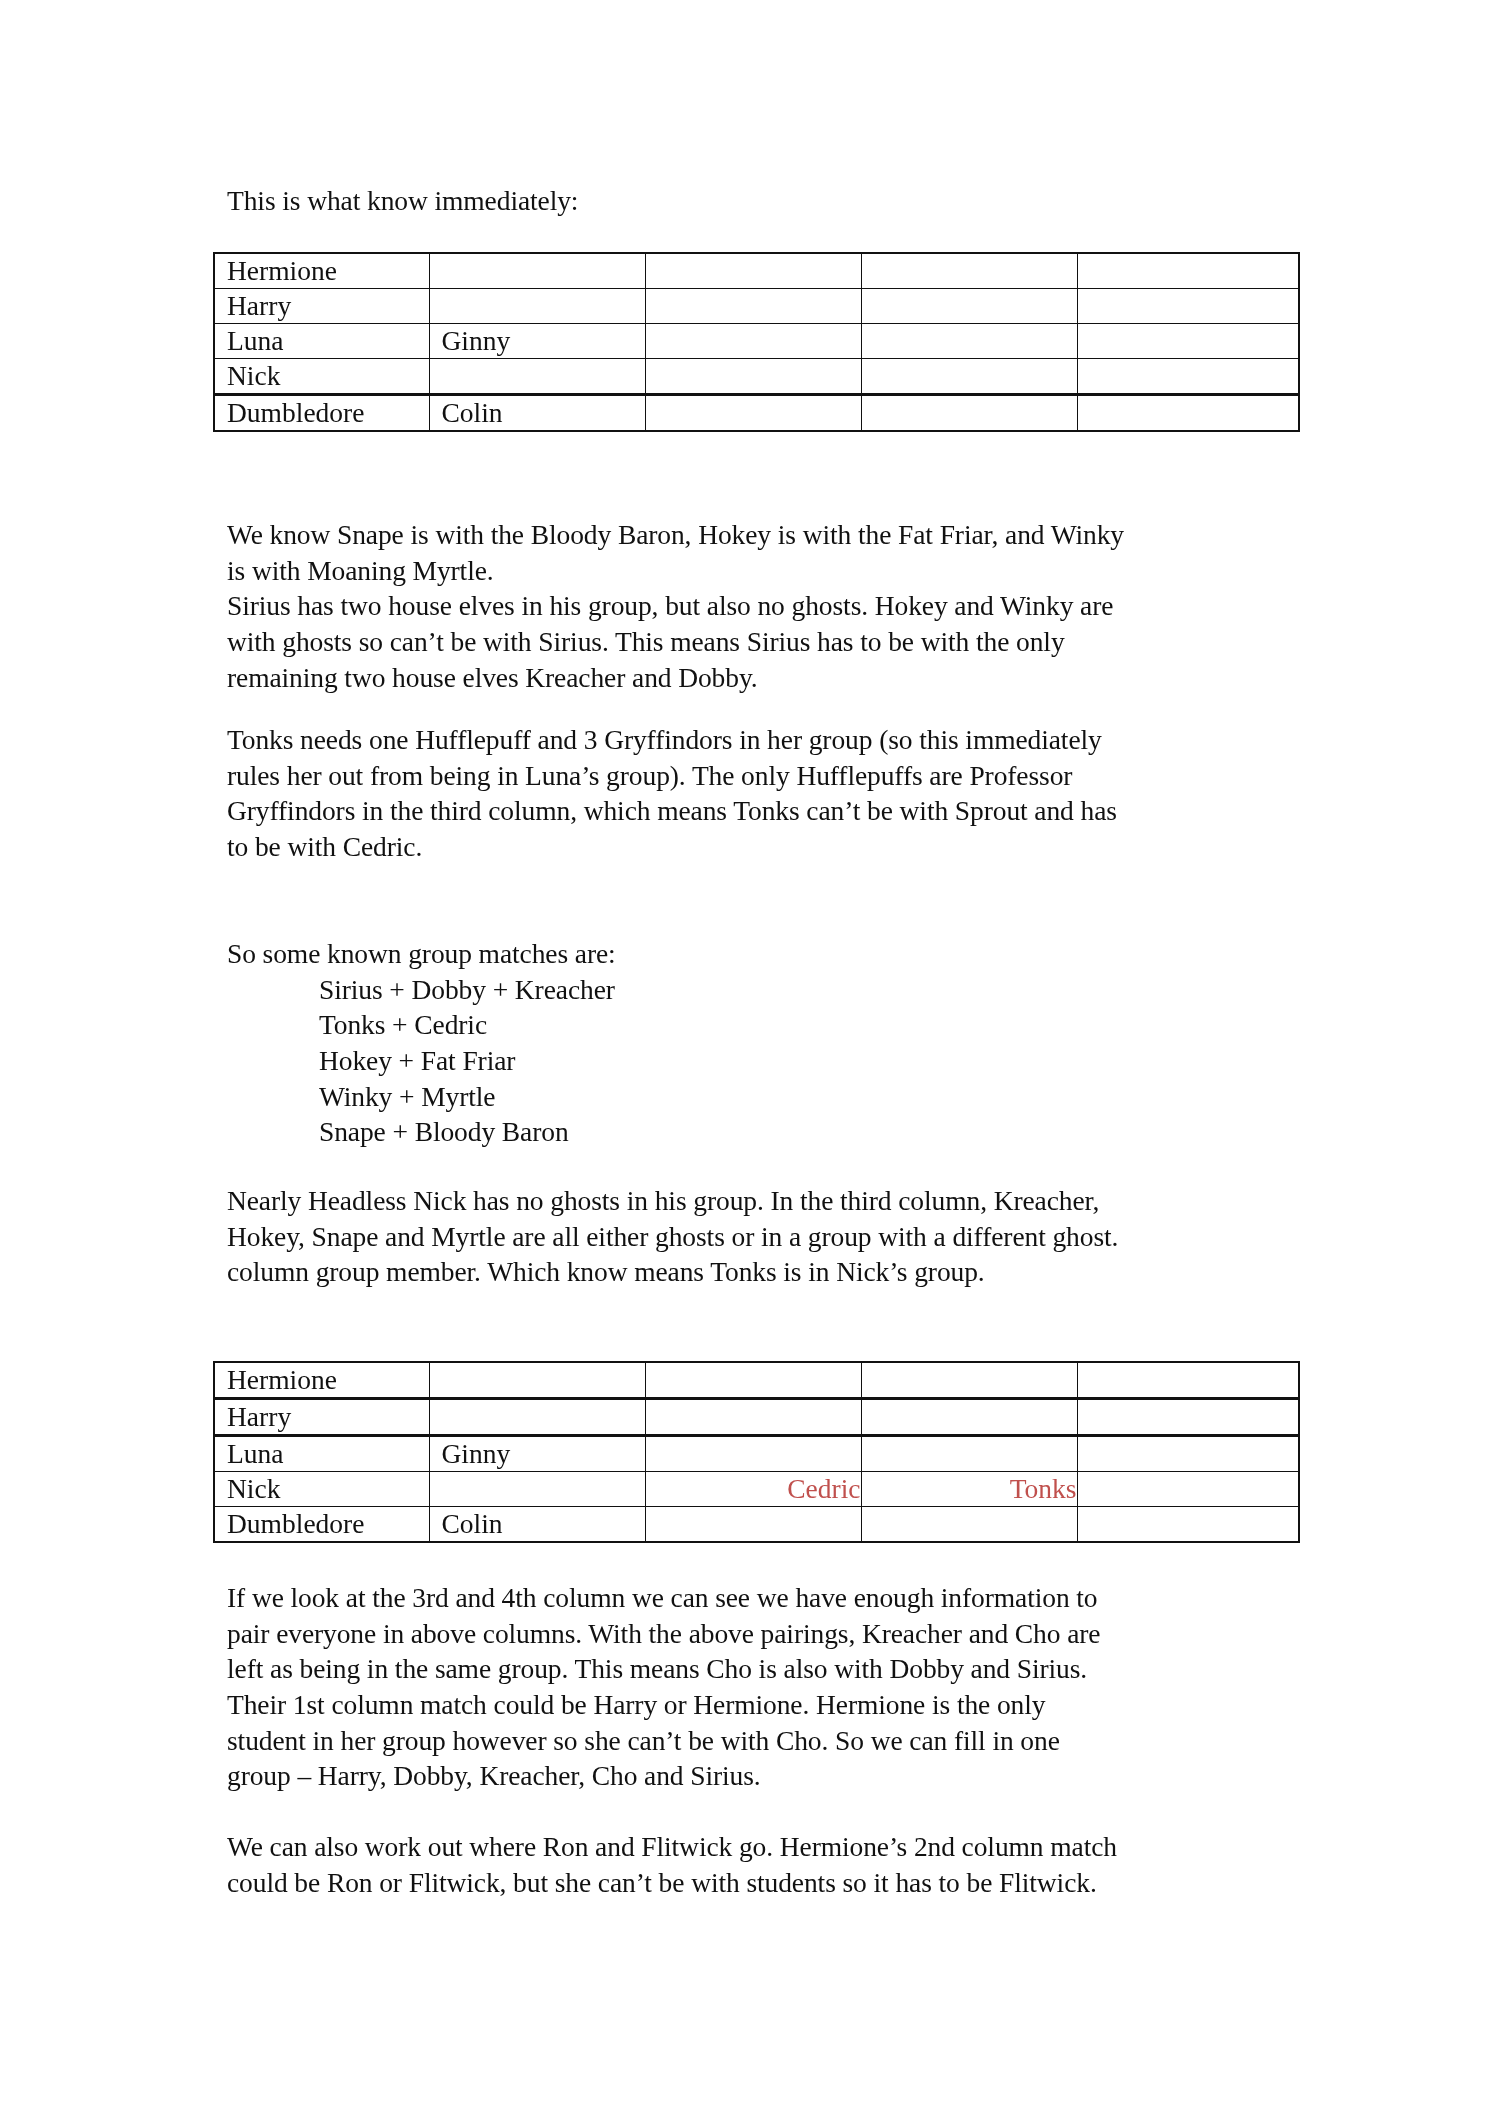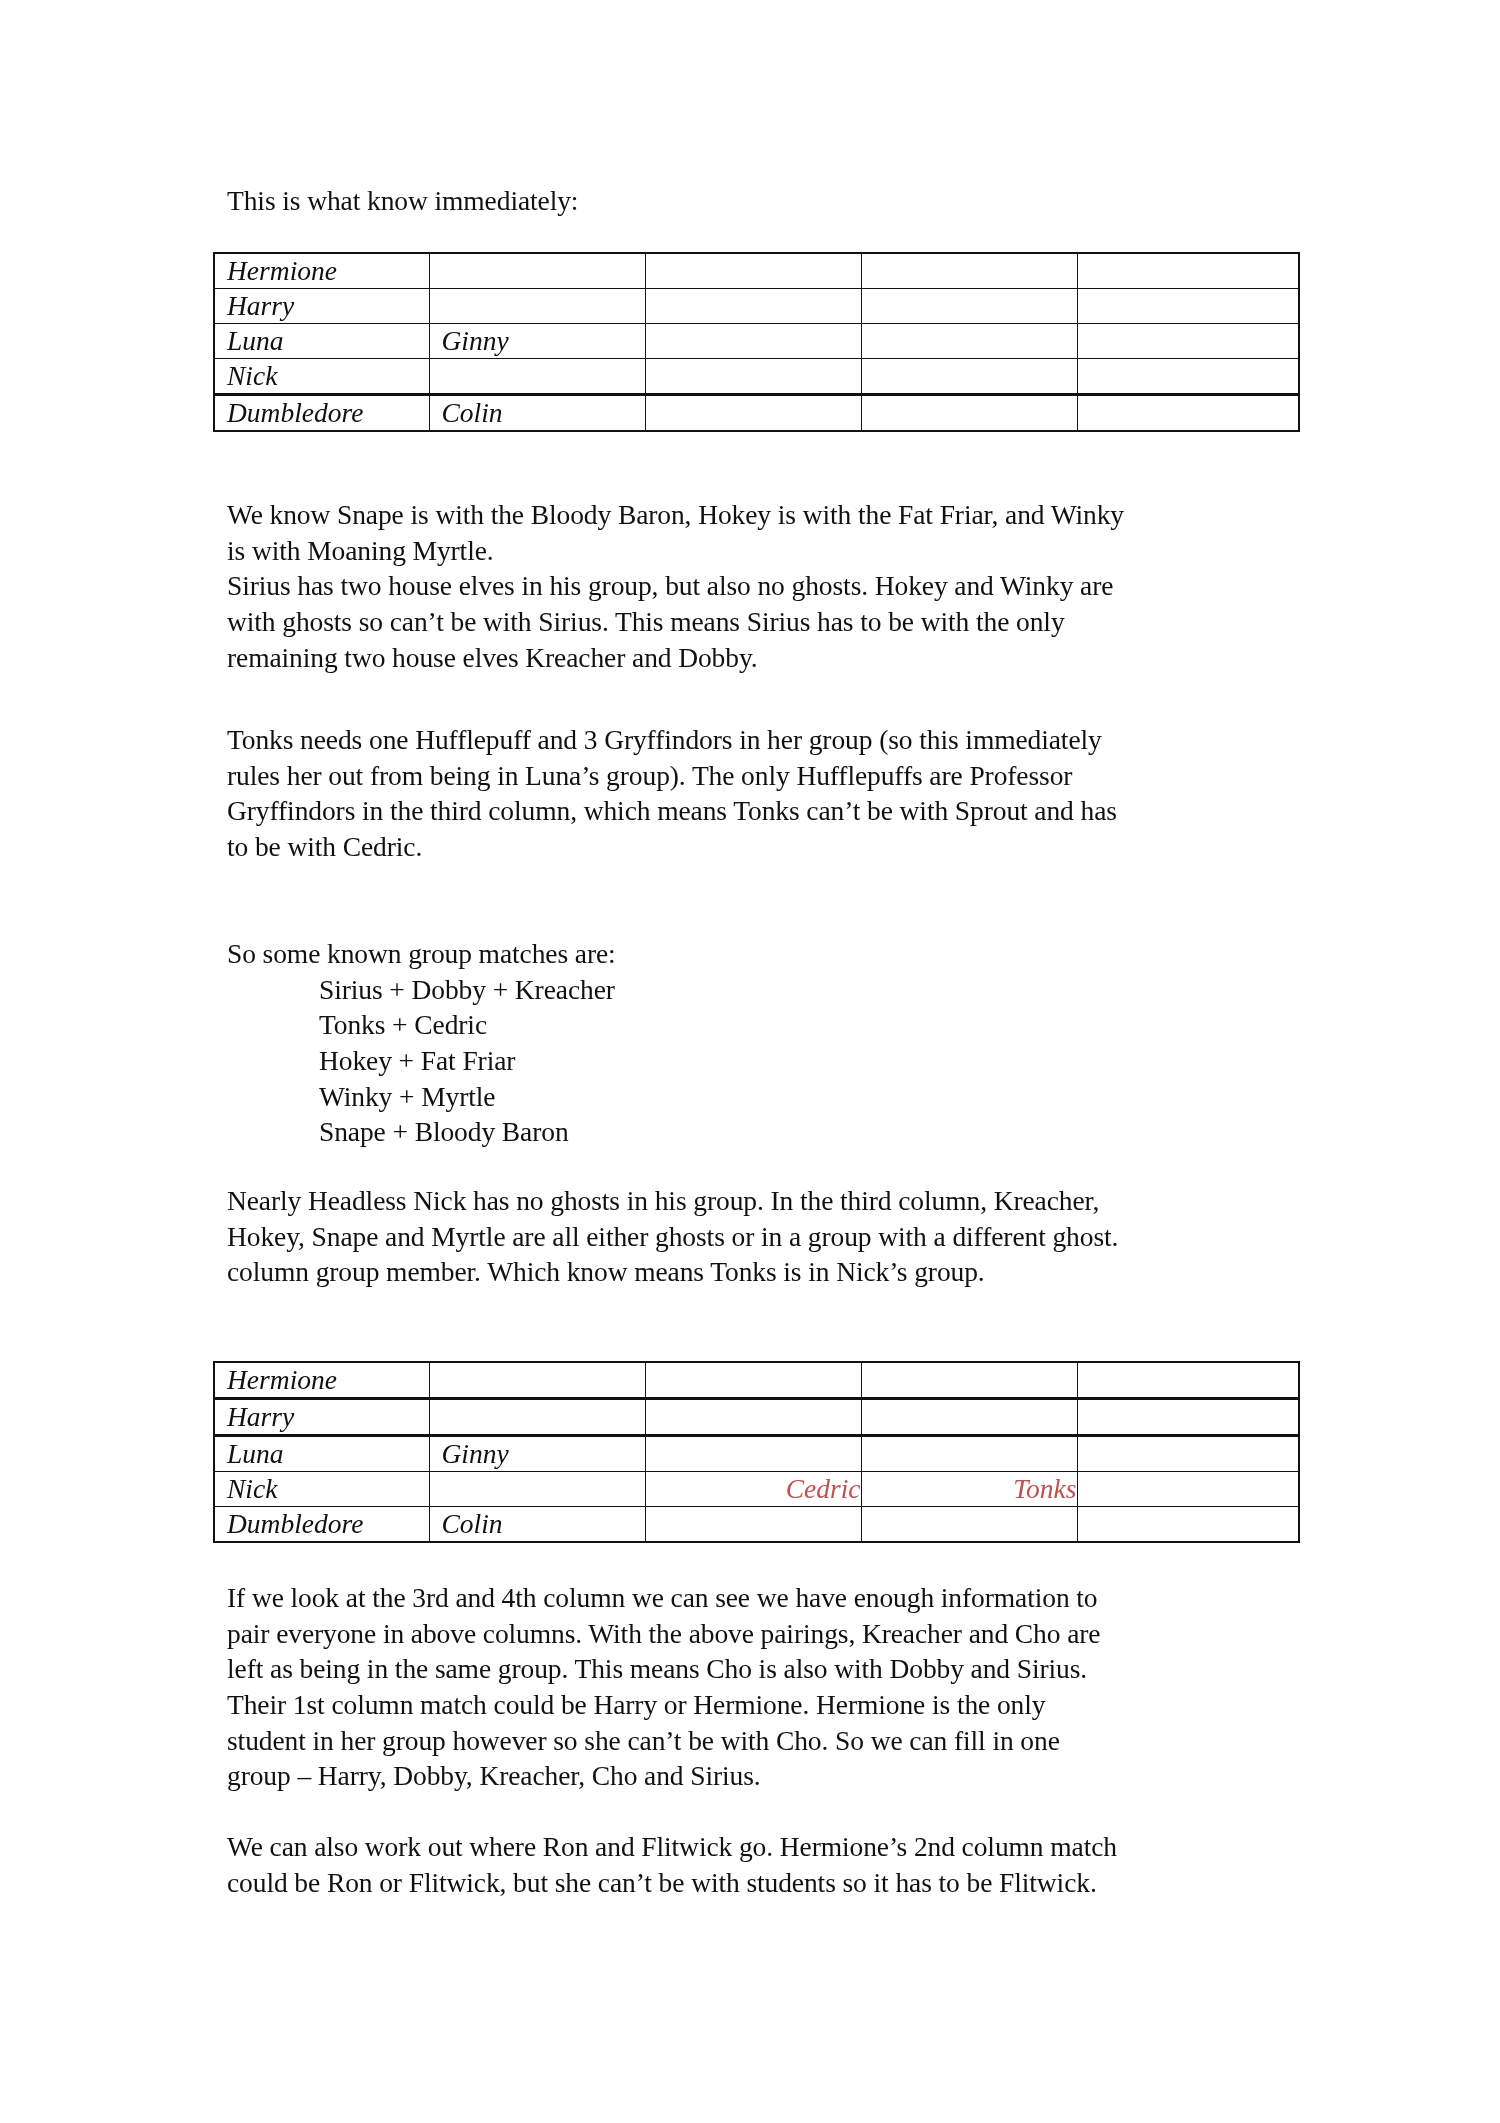--- a/index.html
+++ b/index.html
@@ -6,21 +6,21 @@
     body { width: 1500px; height: 2123px; position: relative; overflow: hidden;
            font-family: "Liberation Serif", "DejaVu Serif", serif; color: #111; }
     .page { position: absolute; left: 0; top: 0; width: 1500px; height: 2123px; background: #fff; }
     .blk { position: absolute; left: 227px; width: 1060px; font-size: 27.5px; line-height: 35.7px;
            letter-spacing: -0.1px; margin: 0; white-space: nowrap; }
     .line { display: block; height: 35.7px; }
     .indent { padding-left: 92px; }
     table.grid { position: absolute; left: 213px; width: 1085px; border-collapse: collapse;
                  table-layout: fixed; font-size: 27.5px; }
     table.grid td { border: 1.5px solid #111; height: 34px; padding: 0 0 0 12px; line-height: 34px;
-                    vertical-align: bottom; white-space: nowrap; overflow: hidden; font-style: italic; }
+                    vertical-align: bottom; white-space: nowrap; overflow: hidden; }
     table.grid { border: 2.5px solid #111; }
     table.grid tr.thick-top td { border-top: 3px solid #111; }
     .red { color: #c0504d; text-align: right; }
   </style>
 </head>
 <body>
 
 <div class="page">
 
   <div class="blk" style="top:183px;">
@@ -67,21 +67,21 @@
     <tr class="thick-top">
       <td>Dumbledore</td>
       <td>Colin</td>
       <td></td>
       <td></td>
       <td></td>
     </tr>
   </tbody>
     </table>
 
-  <div class="blk" style="top:497px;">
+  <div class="blk" style="top:517px;">
     <span class="line">We know Snape is with the Bloody Baron, Hokey is with the Fat Friar, and Winky</span>
     <span class="line">is with Moaning Myrtle.</span>
     <span class="line">Sirius has two house elves in his group, but also no ghosts. Hokey and Winky are</span>
     <span class="line">with ghosts so can’t be with Sirius. This means Sirius has to be with the only</span>
     <span class="line">remaining two house elves Kreacher and Dobby.</span>
   </div>
 
   <div class="blk" style="top:722px;">
     <span class="line">Tonks needs one Hufflepuff and 3 Gryffindors in her group (so this immediately</span>
     <span class="line">rules her out from being in Luna’s group). The only Hufflepuffs are Professor</span>

